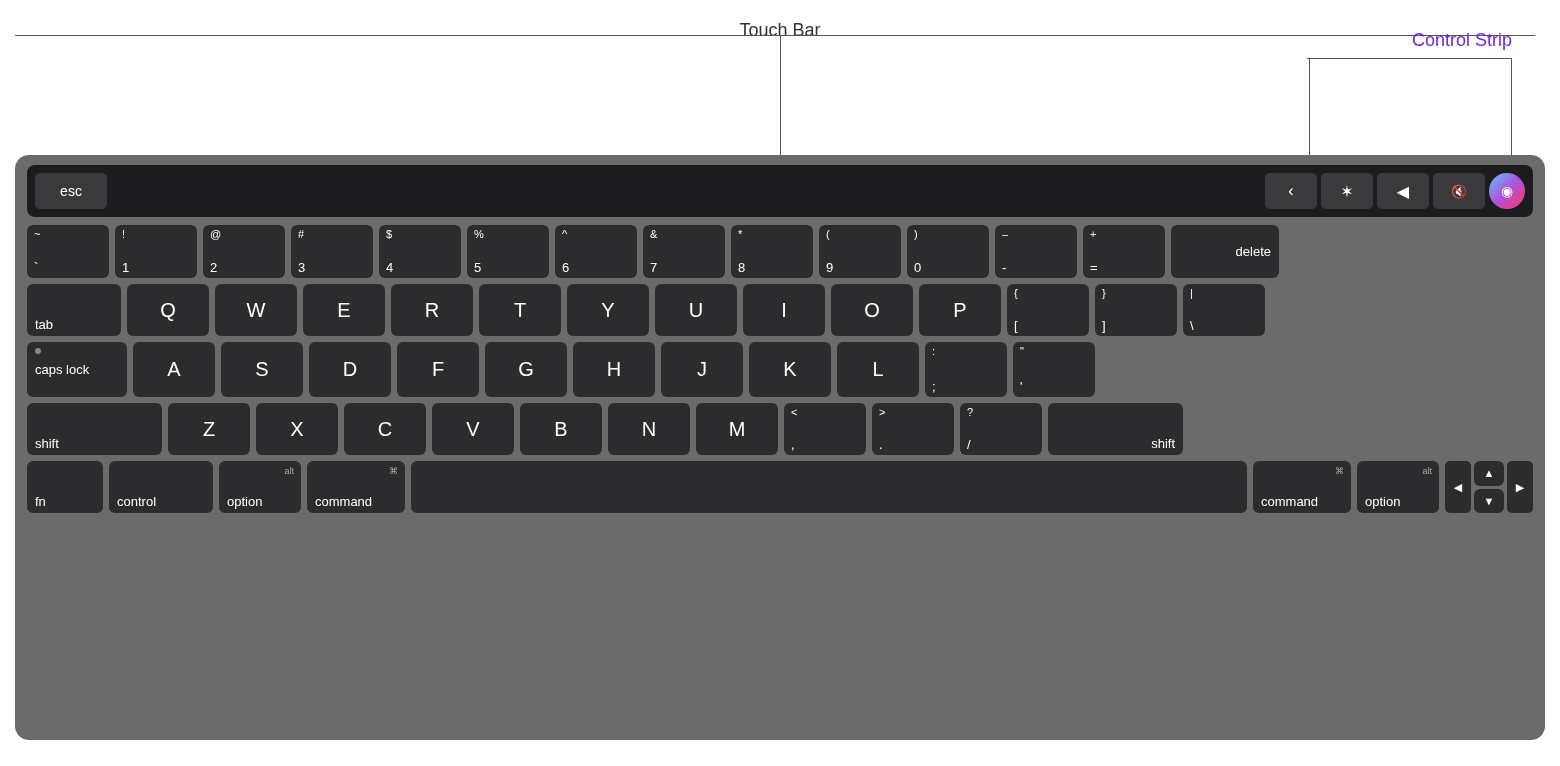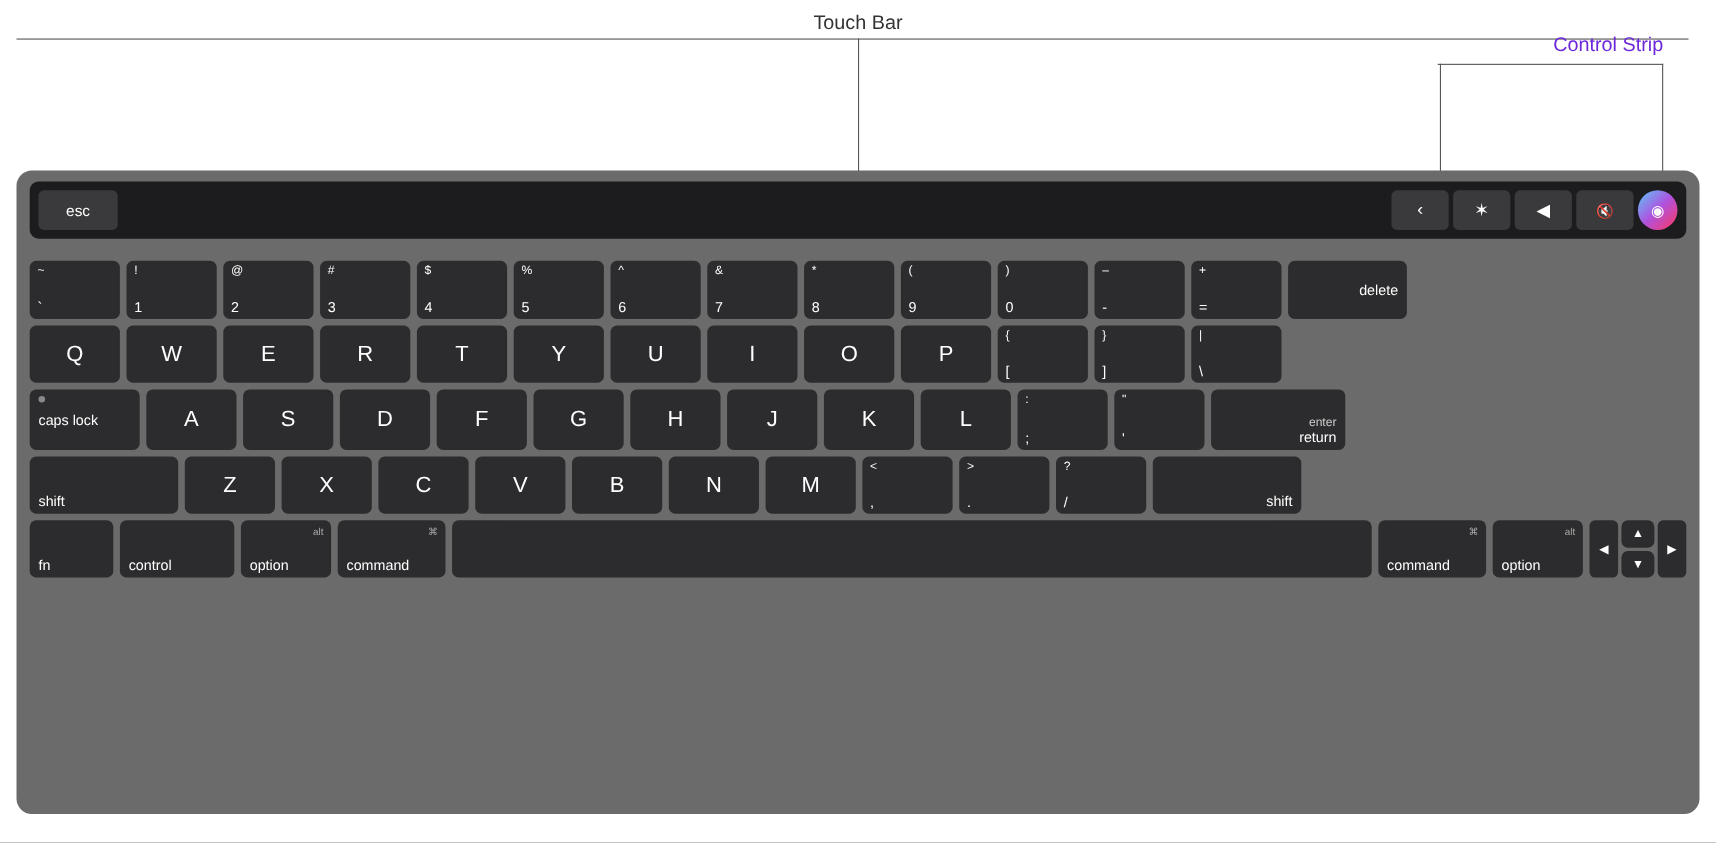--- a/index.html
+++ b/index.html
@@ -32,21 +32,21 @@
       padding: 10px 12px 14px 12px;
     }
 
     
     .touchbar-row {
       display: flex;
       align-items: center;
       background: #1c1c1e;
       border-radius: 8px;
       height: 52px;
-      margin-bottom: 20px;
+      margin-bottom: 8px;
       padding: 0 8px;
       gap: 6px;
     }
 
     .touchbar-esc {
       background: #3a3a3c;
       border-radius: 5px;
       height: 36px;
       min-width: 72px;
       display: flex;
@@ -162,21 +162,21 @@
       display: flex;
       flex-direction: column;
       align-items: flex-end;
       justify-content: flex-end;
       padding: 4px 7px;
     }
 
     
     .label-touchbar {
       position: absolute;
-      top: 10px;
+      top: 20px;
       left: 50%;
       transform: translateX(-50%);
       font-size: 18px;
       color: #333;
       white-space: nowrap;
     }
 
     .label-controlstrip {
       position: absolute;
       top: 30px;
@@ -310,20 +310,23 @@
       <div class="key w-std">
         <span class="key-symbol-top">+</span>
         <span class="key-symbol-bottom">=</span>
       </div>
       <div class="key w-delete" style="align-items:flex-end; justify-content:flex-end; padding: 20px 8px;">
         <span class="key-main-label">delete</span>
       </div>
     </div>
 
     <div class="key-row">
+      <div class="key w-tab" style="justify-content:flex-end; align-items:flex-start; padding: 4px 8px;">
+        <span>tab</span>
+      </div>
       <div class="key key-center w-std">
           <span>Q</span>
         </div>
       <div class="key key-center w-std">
           <span>W</span>
         </div>
       <div class="key key-center w-std">
           <span>E</span>
         </div>
       <div class="key key-center w-std">
@@ -393,24 +396,20 @@
       <div class="key key-center w-std">
           <span>L</span>
         </div>
       <div class="key w-std">
         <span class="key-symbol-top">:</span>
         <span class="key-symbol-bottom">;</span>
       </div>
       <div class="key w-std">
         <span class="key-symbol-top">"</span>
         <span class="key-symbol-bottom">'</span>
-      </div>
-      <div class="key w-enter" style="align-items:flex-end; justify-content:flex-end; padding: 4px 8px;">
-        <span style="font-size:11px; color:#ccc; display:block; text-align:right;">enter</span>
-        <span style="font-size:13px; display:block; text-align:right;">return</span>
       </div>
     </div>
 
     <div class="key-row">
       <div class="key w-shift-l" style="justify-content:flex-end; align-items:flex-start; padding: 4px 8px;">
         <span>shift</span>
       </div>
       <div class="key key-center w-std">
           <span>Z</span>
         </div>

